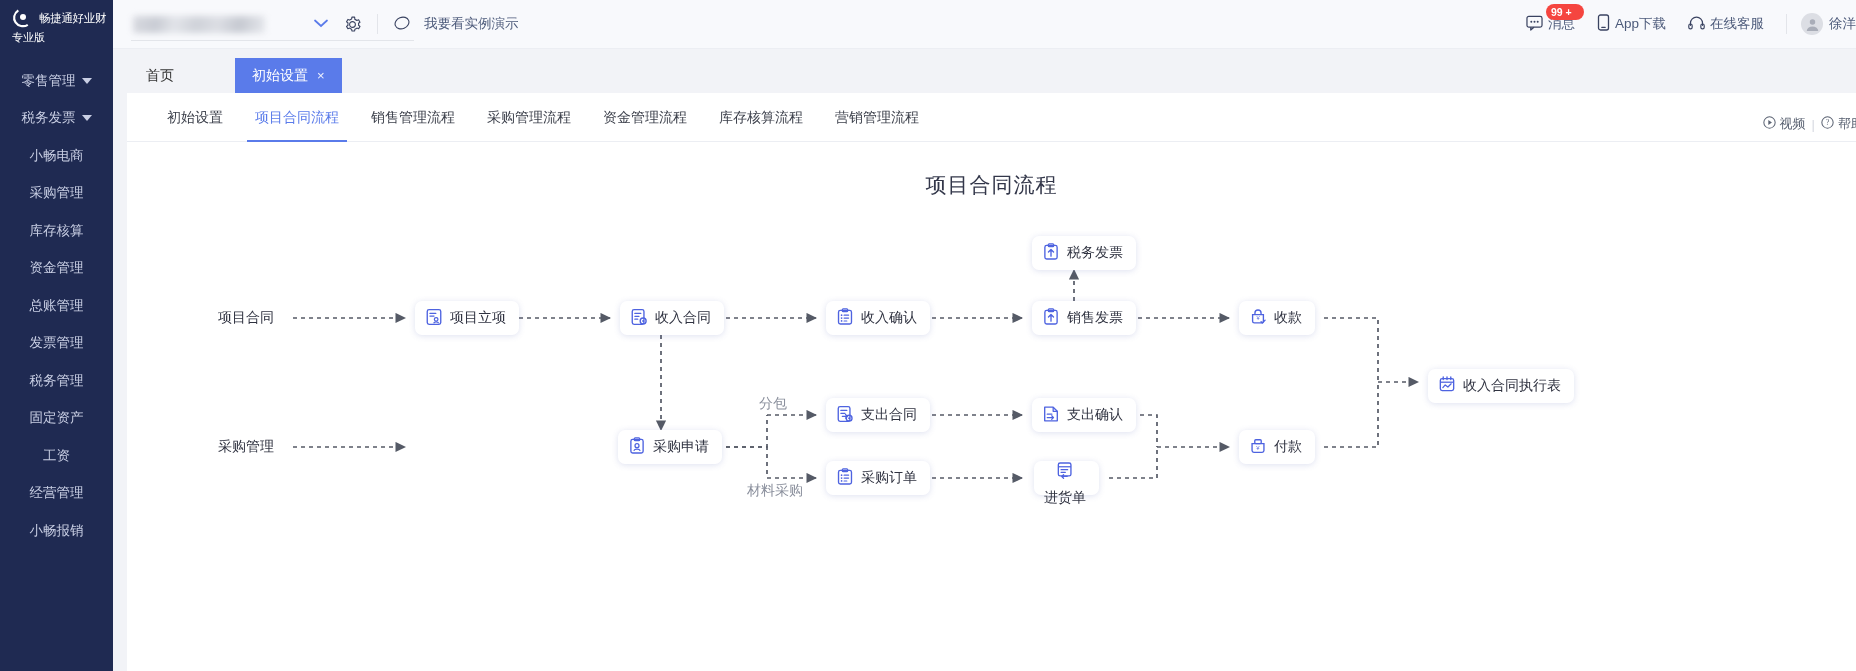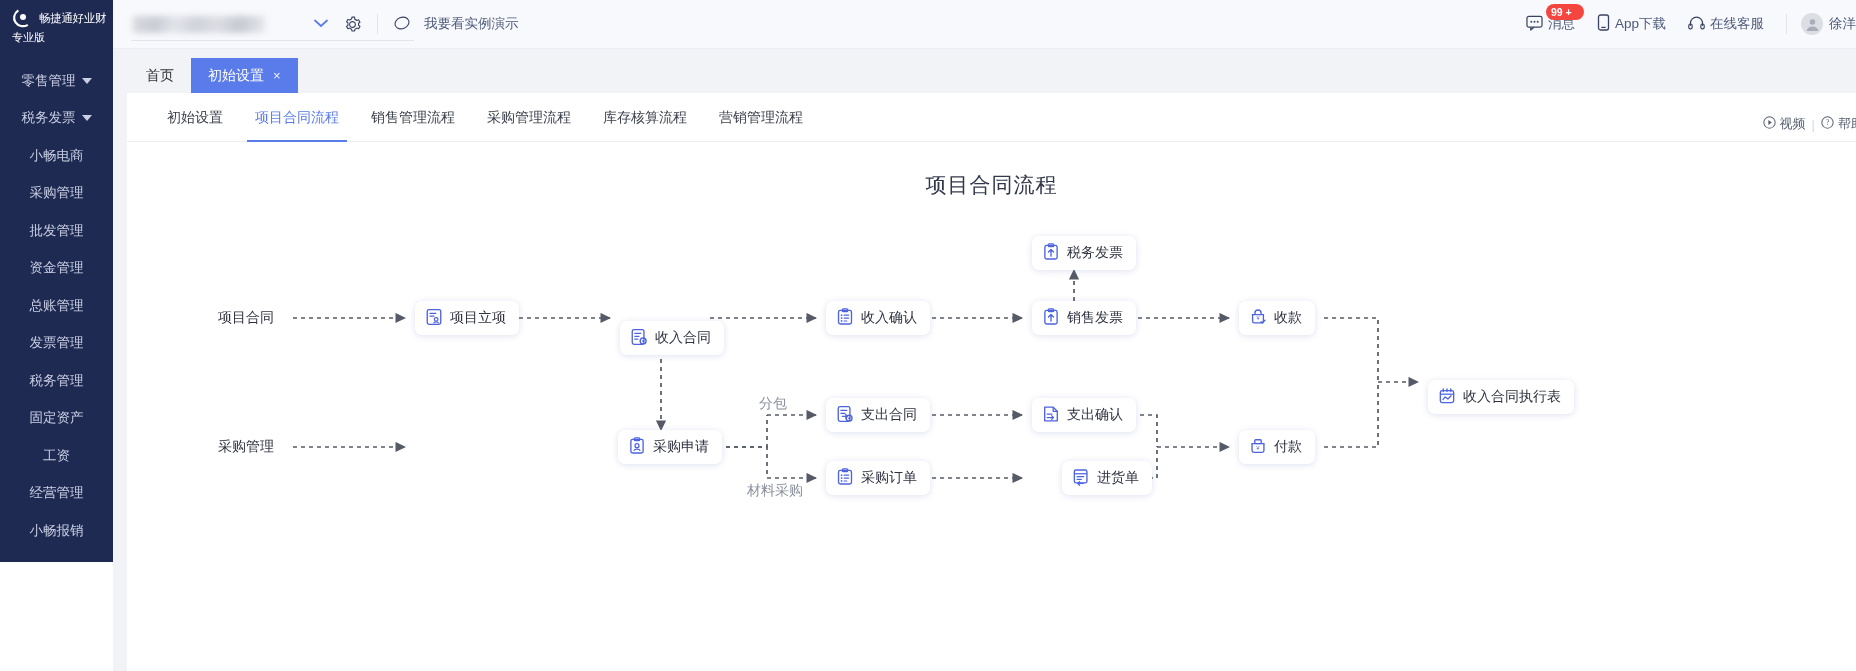--- a/index.html
+++ b/index.html
@@ -6,21 +6,21 @@
   html,body { width:1856px; height:671px; overflow:hidden; }
   body {
     font-family: "Liberation Sans", "DejaVu Sans", sans-serif;
     background:#ffffff; color:#333;
     font-size:14px;
   }
   .app { position:relative; width:1856px; height:671px; display:flex; }
 
   
   .sidebar {
-    width:113px; flex:0 0 113px; background:#1f2a52; height:562px;
+    width:113px; flex:0 0 113px; background:#1f2a52; height:671px;
     position:relative; overflow:hidden;
   }
   .logo-wrap { height:58px; padding:8px 10px 0 12px; position:relative; }
   .logo-row { display:flex; align-items:center; gap:5px; }
   .logo-mark { width:22px; height:20px; flex:0 0 22px; position:relative; }
   .logo-text { color:#ffffff; font-size:11.5px; letter-spacing:-0.3px; white-space:nowrap; }
   .logo-pro {
     color:#ffffff; font-size:11px; margin-top:2px; letter-spacing:0px;
   }
   .nav { margin-top:4px; }
@@ -64,21 +64,21 @@
     font-size:10.5px; line-height:1; padding:3px 12px 3px 5px; border-radius:9px;
     font-weight:bold; white-space:nowrap;
   }
   .avatar {
     width:22px;height:22px;border-radius:50%;background:#dcdee4;
     display:flex;align-items:center;justify-content:center; margin-right:6px;
   }
   .uname { color:#4c5a7a; font-size:13.5px; white-space:nowrap; }
 
   
-  .tabstrip { height:44px; background:#f2f3f7; display:flex; align-items:flex-end; padding-left:16px; }
+  .tabstrip { height:44px; background:#f2f3f7; display:flex; align-items:flex-end; padding-left:16px;gap:44px; }
   .tab {
     height:35px; padding:0 17px; display:flex; align-items:center; gap:9px;
     font-size:14px; color:#333; cursor:pointer; background:transparent;
   }
   .tab.active { background:#5a7bea; color:#fff; }
   .tab .x { font-size:13px; opacity:.9; }
 
   
   .card { flex:1; background:#fff; margin:0 0 0 14px; position:relative; overflow:hidden; }
   .subtabs {
@@ -148,21 +148,21 @@
         <span>税务发票</span>
         <i class="caret-down"></i>
       </div>
       <div class="nav-item">
         <span>小畅电商</span>
         </div>
       <div class="nav-item">
         <span>采购管理</span>
         </div>
       <div class="nav-item">
-        <span>批发管理</span>
+        <span>库存核算</span>
         </div>
       <div class="nav-item">
         <span>资金管理</span>
         </div>
       <div class="nav-item">
         <span>总账管理</span>
         </div>
       <div class="nav-item">
         <span>发票管理</span>
         </div>
@@ -267,20 +267,21 @@
       </div>
     </div>
 
     <div class="card">
 
       <div class="subtabs">
         <div class="subtab"><span>初始设置</span></div>
         <div class="subtab active"><span>项目合同流程</span></div>
         <div class="subtab"><span>销售管理流程</span></div>
         <div class="subtab"><span>采购管理流程</span></div>
+        <div class="subtab"><span>资金管理流程</span></div>
         <div class="subtab"><span>库存核算流程</span></div>
         <div class="subtab"><span>营销管理流程</span></div>
 
         <div class="subtab-right">
           <span class="sr-item">
             <span>
               <svg width="13" height="13" viewBox="0 0 14 14">
                   <circle cx="7" cy="7" r="6.1" fill="none" stroke="#5a6272" stroke-width="1.1"></circle>
                   <path d="M5.7 4.4 L9.6 7 L5.7 9.6 Z" fill="#5a6272"></path>
                 </svg>
@@ -362,21 +363,21 @@
           <span><svg width="18" height="18" viewBox="0 0 20 20">
                 <rect x="2.5" y="1.8" width="15" height="16.4" rx="2" fill="none" stroke="#4e63e0" stroke-width="1.5"></rect>
                 <line x1="5.5" y1="6" x2="12" y2="6" stroke="#4e63e0" stroke-width="1.4" stroke-linecap="round"></line>
                 <line x1="5.5" y1="9" x2="10" y2="9" stroke="#4e63e0" stroke-width="1.4" stroke-linecap="round"></line>
                 <circle cx="12.4" cy="12.6" r="2" fill="none" stroke="#4e63e0" stroke-width="1.4"></circle>
                 <path d="M9.6 17 a2.9 2.2 0 015.6 0" fill="none" stroke="#4e63e0" stroke-width="1.4"></path>
               </svg></span>
           <span>项目立项</span>
         </div>
 
-        <div class="node" style="left:493px; top:102px;margin-top:20px;">
+        <div class="node" style="left:493px; top:102px;">
           <span><svg width="18" height="18" viewBox="0 0 20 20">
                 <rect x="2.5" y="1.8" width="13" height="16.4" rx="2" fill="none" stroke="#4e63e0" stroke-width="1.5"></rect>
                 <line x1="5.4" y1="6" x2="12" y2="6" stroke="#4e63e0" stroke-width="1.4" stroke-linecap="round"></line>
                 <line x1="5.4" y1="9.2" x2="10" y2="9.2" stroke="#4e63e0" stroke-width="1.4" stroke-linecap="round"></line>
                 <line x1="5.4" y1="12.4" x2="8.6" y2="12.4" stroke="#4e63e0" stroke-width="1.4" stroke-linecap="round"></line>
                 <circle cx="14.6" cy="14.4" r="3.3" fill="none" stroke="#4e63e0" stroke-width="1.5"></circle>
                 <circle cx="14.6" cy="14.4" r="1.1" fill="#4e63e0"></circle>
               </svg></span>
           <span>收入合同</span>
         </div>
@@ -416,21 +417,21 @@
         <div class="node" style="left:1112px; top:102px;">
           <span><svg width="18" height="18" viewBox="0 0 20 20">
                 <path d="M4 7.4 h12 v7.2 a2 2 0 01-2 2 H6 a2 2 0 01-2-2 z" fill="none" stroke="#4e63e0" stroke-width="1.5"></path>
                 <path d="M6.6 7.4 V5.6 a3.4 3.4 0 016.8 0 V7.4" fill="none" stroke="#4e63e0" stroke-width="1.5"></path>
                 <text x="10" y="13.8" font-size="6.4" text-anchor="middle" fill="#4e63e0" font-family="Liberation Sans, sans-serif">¥</text>
                 <path d="M13.4 15.2 l1.5 1.5 l3 -3.2" fill="none" stroke="#4e63e0" stroke-width="1.5" stroke-linecap="round" stroke-linejoin="round"></path>
               </svg></span>
           <span>收款</span>
         </div>
 
-        <div class="node" style="left:1301px; top:181px;">
+        <div class="node" style="left:1301px; top:170px;font-family:Liberation Mono, monospace;">
           <span><svg width="18" height="18" viewBox="0 0 20 20">
                 <rect x="2.6" y="4" width="14.8" height="13.4" rx="2" fill="none" stroke="#4e63e0" stroke-width="1.5"></rect>
                 <line x1="2.6" y1="8" x2="17.4" y2="8" stroke="#4e63e0" stroke-width="1.4"></line>
                 <line x1="5.8" y1="2.2" x2="5.8" y2="5" stroke="#4e63e0" stroke-width="1.5" stroke-linecap="round"></line>
                 <line x1="10" y1="2.2" x2="10" y2="5" stroke="#4e63e0" stroke-width="1.5" stroke-linecap="round"></line>
                 <line x1="14.2" y1="2.2" x2="14.2" y2="5" stroke="#4e63e0" stroke-width="1.5" stroke-linecap="round"></line>
                 <path d="M5.4 14 L8 11 L11 13.4 L14.6 9.8" fill="none" stroke="#4e63e0" stroke-width="1.4" stroke-linecap="round" stroke-linejoin="round"></path>
               </svg></span>
           <span>收入合同执行表</span>
         </div>
@@ -474,21 +475,21 @@
                 <line x1="9" y1="8" x2="14" y2="8" stroke="#4e63e0" stroke-width="1.3" stroke-linecap="round"></line>
                 <line x1="9" y1="11.2" x2="14" y2="11.2" stroke="#4e63e0" stroke-width="1.3" stroke-linecap="round"></line>
                 <line x1="9" y1="14.4" x2="12" y2="14.4" stroke="#4e63e0" stroke-width="1.3" stroke-linecap="round"></line>
                 <circle cx="6.2" cy="8" r="0.95" fill="#4e63e0"></circle>
                 <circle cx="6.2" cy="11.2" r="0.95" fill="#4e63e0"></circle>
                 <circle cx="6.2" cy="14.4" r="0.95" fill="#4e63e0"></circle>
               </svg></span>
           <span>采购订单</span>
         </div>
 
-        <div class="node" style="left:935px; top:262px;">
+        <div class="node" style="left:907px; top:262px;flex-direction:column;">
           <span><svg width="18" height="18" viewBox="0 0 20 20">
                 <rect x="2.6" y="2.2" width="14" height="14.4" rx="2" fill="none" stroke="#4e63e0" stroke-width="1.5"></rect>
                 <line x1="2.6" y1="6.4" x2="16.6" y2="6.4" stroke="#4e63e0" stroke-width="1.4"></line>
                 <line x1="5.6" y1="9.6" x2="13" y2="9.6" stroke="#4e63e0" stroke-width="1.3" stroke-linecap="round"></line>
                 <line x1="5.6" y1="12.6" x2="10.4" y2="12.6" stroke="#4e63e0" stroke-width="1.3" stroke-linecap="round"></line>
                 <path d="M12.4 17.2 h-6 m2 -2 l-2 2 l2 2" fill="none" stroke="#4e63e0" stroke-width="1.4" stroke-linecap="round" stroke-linejoin="round"></path>
               </svg></span>
           <span>进货单</span>
         </div>
 

